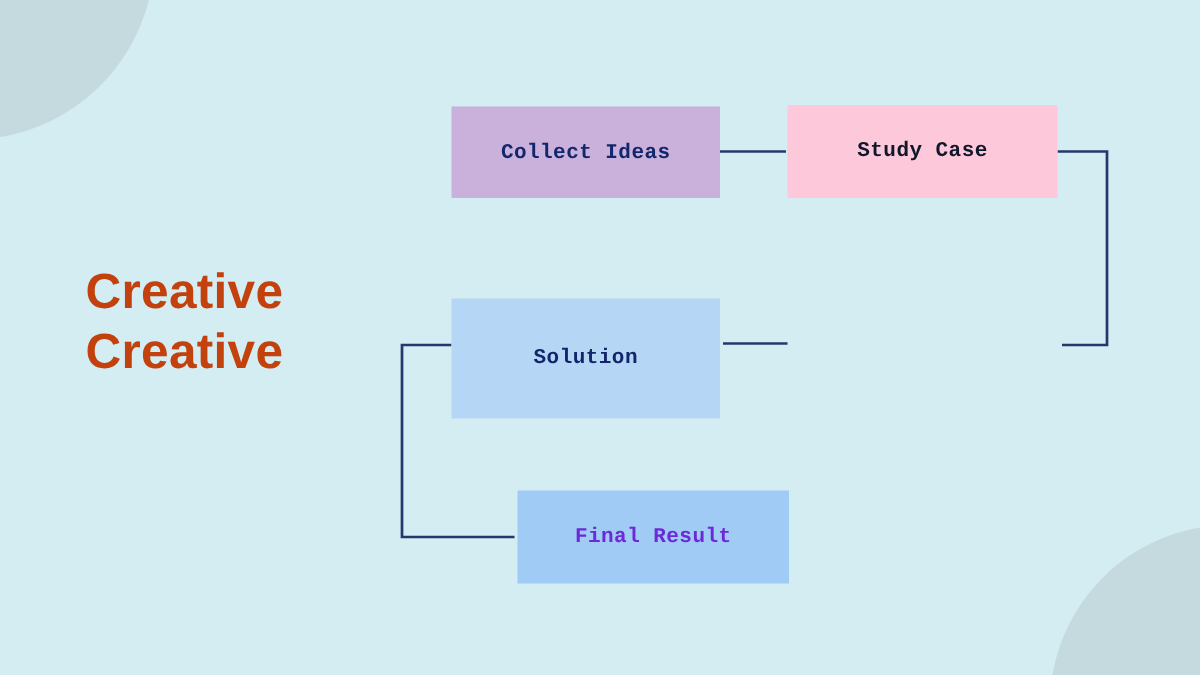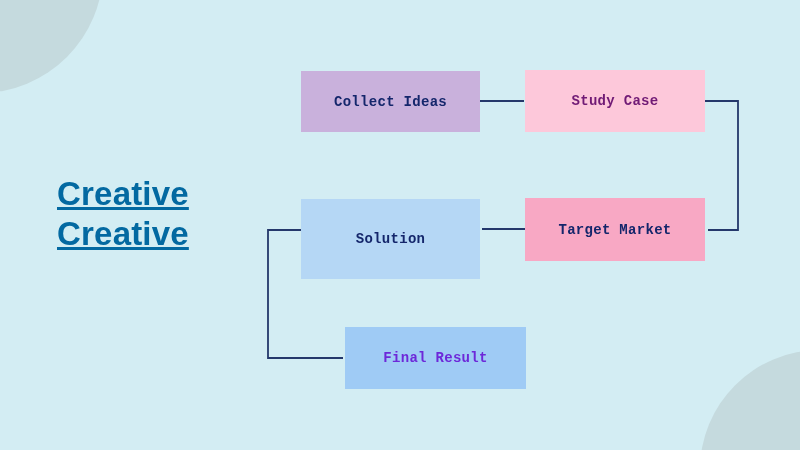--- a/index.html
+++ b/index.html
@@ -57,47 +57,44 @@
   }
 </style>
 </head>
 <body>
 
 <div class="stage" style="background: rgb(211, 237, 243);">
 
   <div class="deco deco-tl" style="background: rgb(197, 218, 222);"></div>
   <div class="deco deco-br" style="background: rgb(197, 218, 222);"></div>
 
-  <h1 class="title" style="color: #0369a1; text-decoration: underline;"><span>Creative</span><br><span>Creative</span></h1>
+  <h1 class="title" style="color: #c2410c;"><span>Creative</span><br><span>Creative</span></h1>
 
   <svg class="connectors" viewBox="0 0 800 450" xmlns="http://www.w3.org/2000/svg">
     <defs>
       <marker id="arrow" viewBox="0 0 10 10" refX="10" refY="5" markerWidth="8" markerHeight="8" markerUnits="userSpaceOnUse" orient="auto">
         <path id="arrowhead-path" d="M0 0 L10 5 L0 10 Z" fill="#24386b"></path>
       </marker>
     </defs>
   <path d="M480 101 L524 101" stroke="#24386b" marker-end="url(#arrow)"></path>
       <path d="M705 101 L738 101 L738 230 L708 230" stroke="#24386b" marker-end="url(#arrow)"></path>
       <path d="M525 229 L482 229" stroke="#24386b" marker-end="url(#arrow)"></path>
       <path d="M301 230 L268 230 L268 358 L343 358" stroke="#24386b" marker-end="url(#arrow)"></path>
     </svg>
 
   <div class="node" style="left: 301px; top: 71px; width: 179px; height: 61px; background: rgb(201, 177, 220); color: rgb(20, 38, 107);">
       <span>Collect Ideas</span>
     </div>
 
-  <div class="node" style="left: 525px; top: 70px; width: 180px; height: 62px; background: rgb(253, 200, 218); color: #701a75;">
+  <div class="node" style="left: 525px; top: 70px; width: 180px; height: 62px; background: rgb(253, 200, 218); color: #0f172a;">
       <span>Study Case</span>
     </div>
 
   <div class="node" style="left: 301px; top: 199px; width: 179px; height: 80px; background: rgb(181, 215, 245); color: rgb(20, 38, 107);">
       <span>Solution</span>
     </div>
 
-  <div class="node" style="left: 525px; top: 198px; width: 180px; height: 63px; background: rgb(248, 168, 196); color: rgb(20, 38, 107);">
-      <span>Target Market</span>
-    </div>
 
   <div class="node" style="left: 345px; top: 327px; width: 181px; height: 62px; background: rgb(159, 203, 245); color: #6d28d9;">
       <span>Final Result</span>
     </div>
 
 </div>
 
 </body></html>

